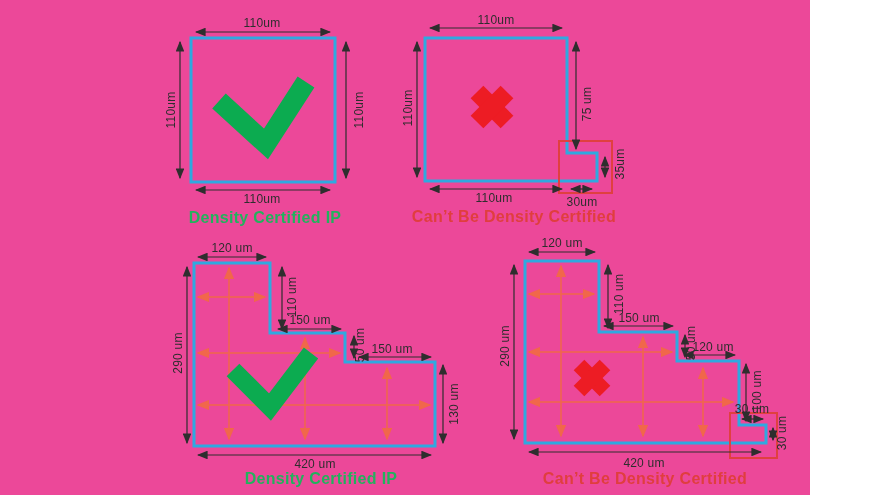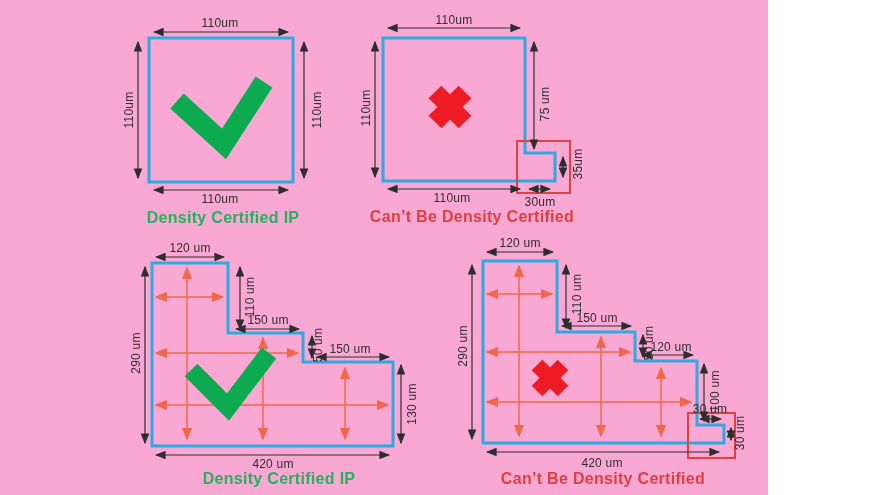--- a/index.html
+++ b/index.html
@@ -1,16 +1,16 @@
 <!DOCTYPE html>
 <html style="--outline-blue: #2fa9e0; --dim-dark: #2e2e2e; --arrow-orange: #f1674a; --check-green: #0cab50; --caption-green: #22b25d; --x-red: #ed1c24; --caption-red: #e03e3e; --highlight-red: #e04040;"><head>
 <meta charset="utf-8">
 <style>
   html,body{margin:0;padding:0;background:#ffffff;}
-  .stage{position:relative;width:768px;height:495px;background:#f9a8d4;overflow:hidden;}
+  .stage{position:relative;width:768px;height:495px;background:#ec4899;overflow:hidden;padding-left:42px;}
   svg{display:block;}
   .dim{font:12px "Liberation Sans", sans-serif; fill:var(--dim-dark,#2e2e2e);
        text-anchor:middle; dominant-baseline:central; letter-spacing:.2px;}
   .caption{font:600 16px "Liberation Sans", sans-serif; text-anchor:middle;
        dominant-baseline:central; letter-spacing:.3px;}
   .caption.green{fill:var(--caption-green,#22b25d);}
   .caption.red{fill:var(--caption-red,#e03e3e);}
   .shape{fill:none; stroke:var(--outline-blue,#2fa9e0); stroke-width:3; stroke-linejoin:miter;}
   .dline{stroke:var(--dim-dark,#2e2e2e); stroke-width:1.2;}
   .oline{stroke:var(--arrow-orange,#f1674a); stroke-width:1.5;}

